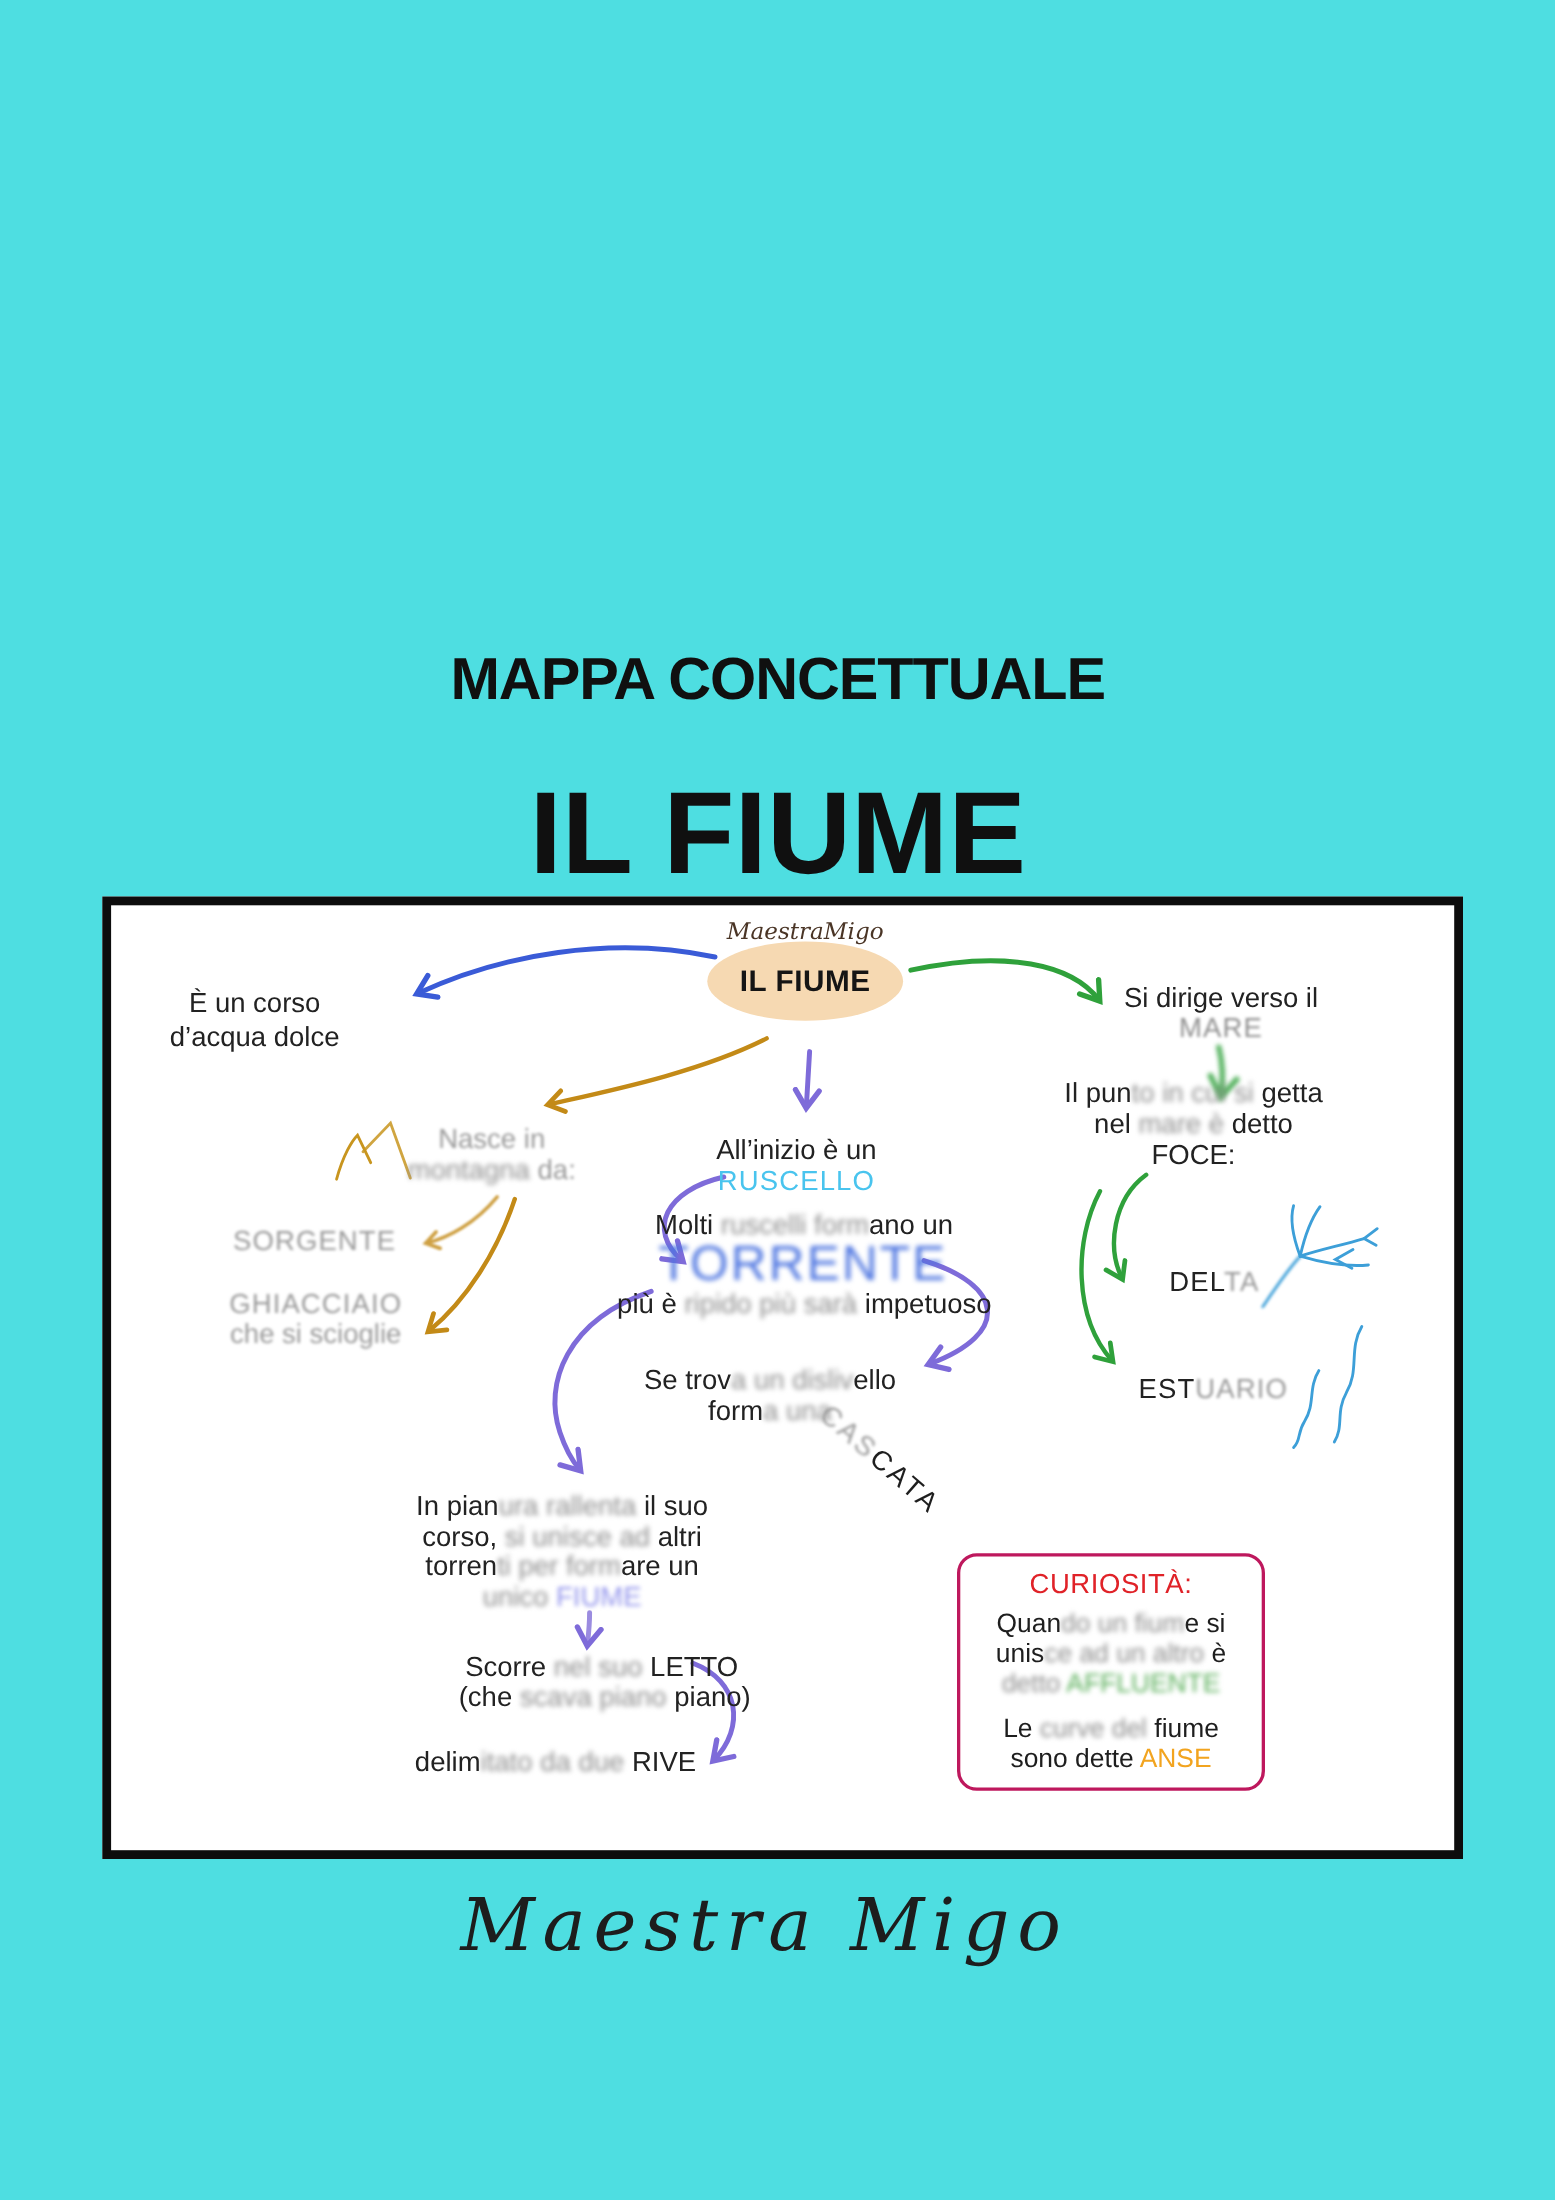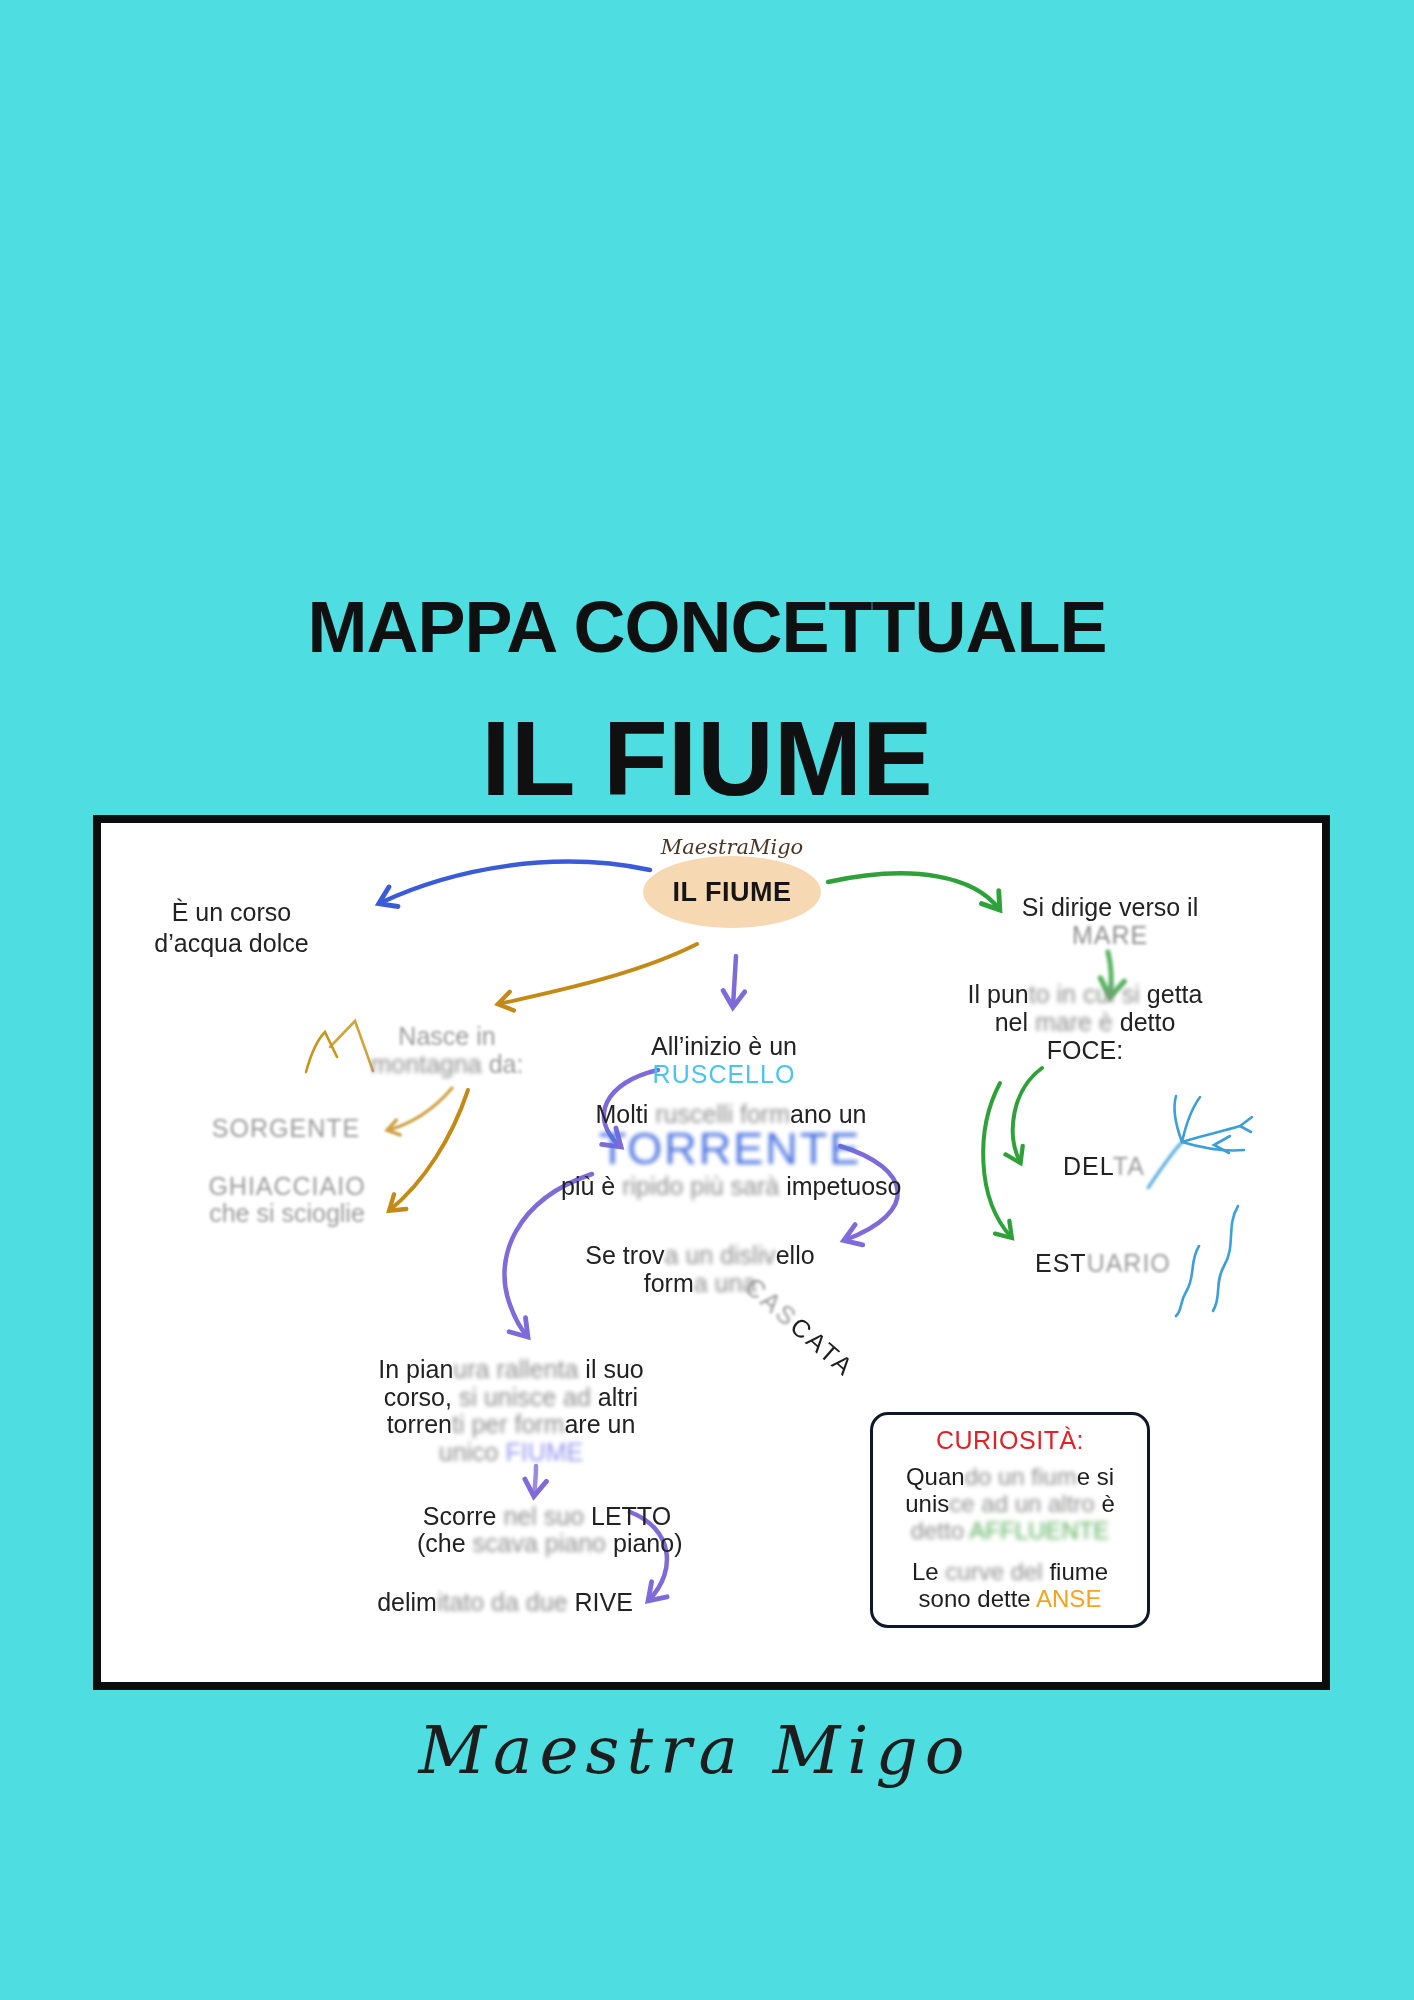--- a/index.html
+++ b/index.html
@@ -5,21 +5,21 @@
   html,body{margin:0;padding:0;}
   .page{
     position:relative; width:1414px; height:2000px; overflow:hidden;
     background:#4EDEE1;
     font-family:"Liberation Sans", sans-serif;
     color:#1e1e1e;
   }
   
   .title1{
     position:absolute; top:586px; left:0; width:100%;
-    text-align:center; font-size:72px; font-weight:600; letter-spacing:-1px; color:#101010;
+    text-align:center; font-size:54px; font-weight:600; letter-spacing:-1px; color:#101010;
   }
   .title2{
     position:absolute; top:698px; left:0; width:100%;
     text-align:center; font-size:106px; font-weight:600; color:#101010;
   }
   
   .mapbox{
     position:absolute; left:93px; top:815px; width:1237px; height:875px;
     box-sizing:border-box; background:#ffffff; border:8px solid #0d0d0d;
   }
@@ -51,21 +51,21 @@
     font-family:"DejaVu Serif", serif; font-style:italic; font-size:21px; color:#4a3526;
   }
   .cascata{
     position:absolute; z-index:2; left:758px; top:1272px;
     font-size:25px; letter-spacing:3px; transform:rotate(41deg); transform-origin:left top;
     white-space:pre;
   }
   
   .curio{
     position:absolute; z-index:2; left:870px; top:1412px; width:280px; height:216px;
-    box-sizing:border-box; border:3px solid #0f172a; border-radius:18px; background:#fff;
+    box-sizing:border-box; border:3px solid #be185d; border-radius:18px; background:#fff;
     text-align:center; font-size:24px; line-height:27px;
   }
   .curio .ttl{margin-top:12px; font-size:25px; letter-spacing:0.5px;}
   .curio .para{margin-top:9px;}
   .curio .para2{margin-top:14px;}
   .curio .ln{white-space:pre;}
   
   .signature{
     position:absolute; top:1712px; left:0; width:100%; text-align:center; z-index:2;
     font-family:"DejaVu Serif", serif; font-style:italic;

